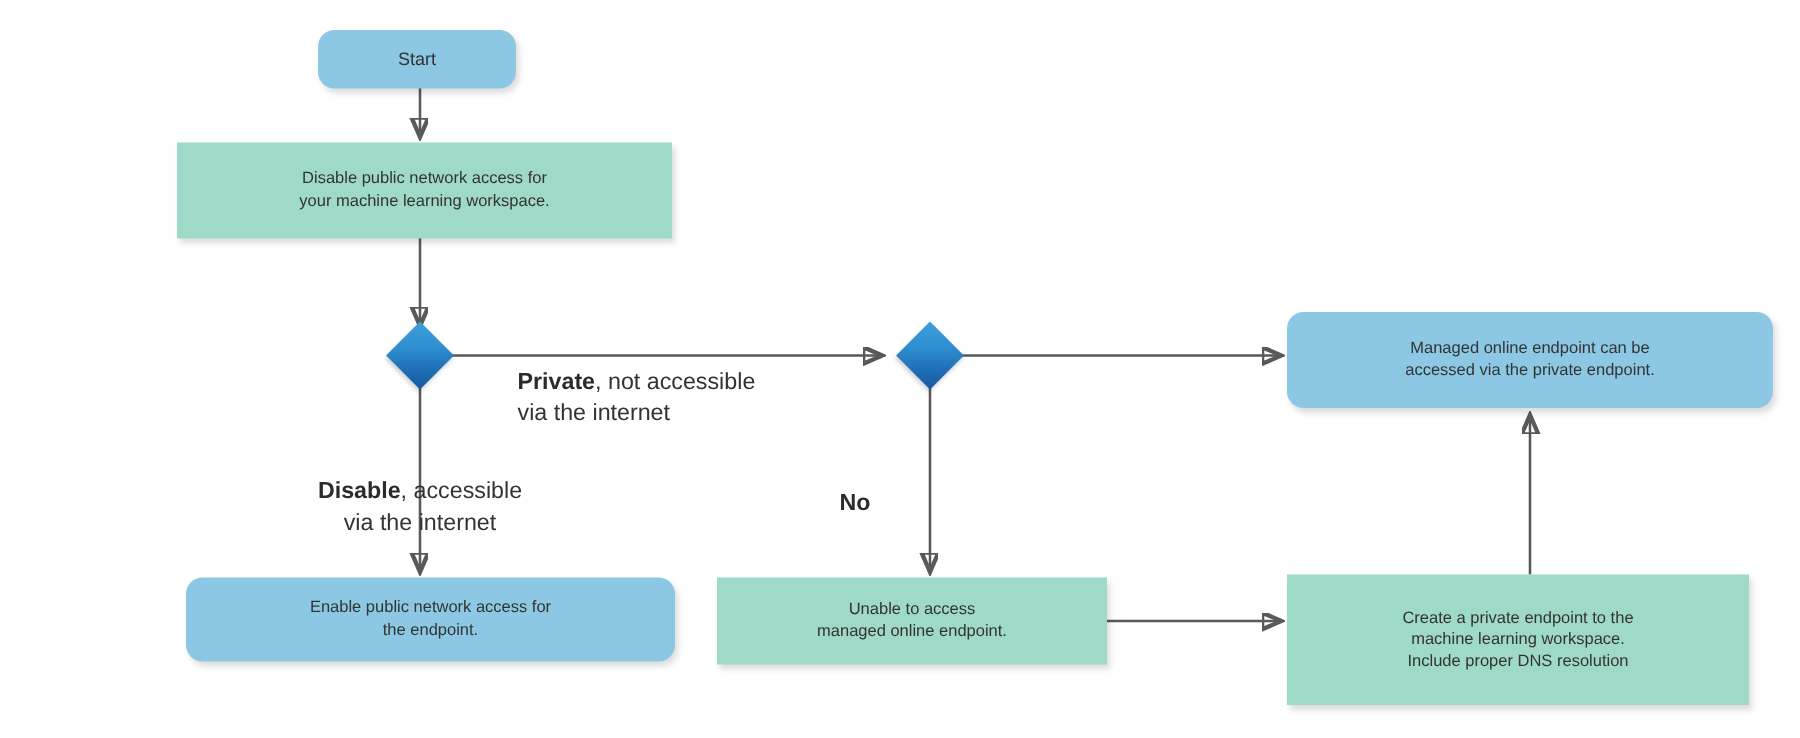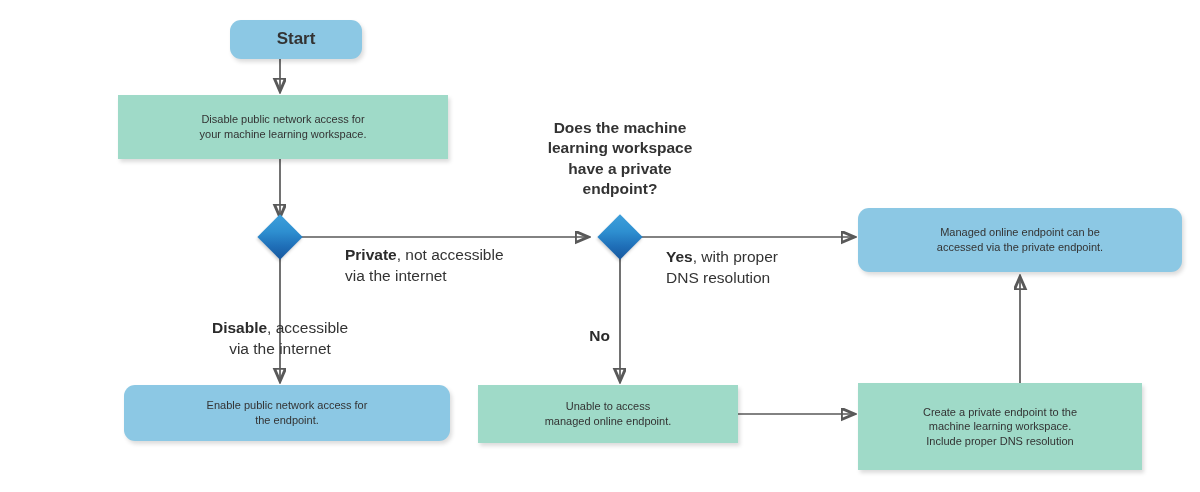--- a/index.html
+++ b/index.html
@@ -9,21 +9,21 @@
   #canvas{position:relative;width:1200px;height:492px;background:#fff;}
 
   .node{position:absolute;box-sizing:border-box;display:flex;align-items:center;
         justify-content:center;text-align:center;line-height:1.32;
         font-size:11px;color:#333333;padding:4px 10px;
         box-shadow:2px 3px 4px rgba(0,0,0,0.14);}
   .node.blue{background:#8CC8E4;}
   .node.teal{background:#9FDAC8;}
   .node.rounded{border-radius:11px;}
   .node.sharp{border-radius:0;}
-  .node.bold{font-weight:bold;font-size:17px;margin-left:18px;}
+  .node.bold{font-weight:normal;font-size:12px;}
   .node .txt{display:block;width:100%;white-space:pre-line;}
 
   .diamond{position:absolute;width:32px;height:32px;
            background:linear-gradient(135deg,#3D9FDB 0%,#2E8FD0 38%,#1F6FB8 70%,#17589E 100%);
            transform:rotate(45deg);box-shadow:1px 2px 3px rgba(0,0,0,0.18);}
 
   .lbl{position:absolute;font-size:15.5px;line-height:1.32;color:#333333;
        white-space:pre-line;}
   .lbl b{font-weight:bold;color:#2b2b2b;}
   .lbl.bold-all{font-weight:bold;}
@@ -81,48 +81,40 @@
   <div class="node blue rounded" style="left:124px;top:385px;width:326px;height:56px;">
     <span class="txt">Enable public network access for
 the endpoint.</span>
   </div>
 
   <div class="node teal sharp" style="left:478px;top:385px;width:260px;height:58px;">
     <span class="txt">Unable to access
 managed online endpoint.</span>
   </div>
 
-  <div class="node teal sharp" style="left:858px;top:383px;width:284px;height:87px;">
+  <div class="node teal sharp" style="left:858px;top:383px;width:308px;height:87px;">
     <span class="txt">Create a private endpoint to the
 machine learning workspace.
 Include proper DNS resolution</span>
   </div>
 
   <div class="diamond" style="left:264px;top:221px;"></div>
 
   <div class="diamond" style="left:604px;top:221px;"></div>
 
 
-  <div class="lbl bold-all c" style="left:500px;top:118px;width:240px;">Does the machine
-learning workspace
-have a private
-endpoint?</div>
 
   <div class="lbl l" style="left:345px;top:225px;width:230px;">
     <b>Private</b><span>, not accessible
 via the internet</span>
   </div>
 
   <div class="lbl c" style="left:180px;top:298px;width:200px;">
     <b>Disable</b><span>, accessible
 via the internet</span>
   </div>
 
-  <div class="lbl l" style="left:666px;top:227px;width:180px;">
-    <b>Yes</b><span>, with proper
-DNS resolution</span>
-  </div>
 
-  <div class="lbl r" style="left:530px;top:306px;width:80px;">
+  <div class="lbl r" style="left:530px;top:306px;width:80px;text-align:center;">
     <b>No</b><span></span>
   </div>
 
 </div>
 
 </body></html>

